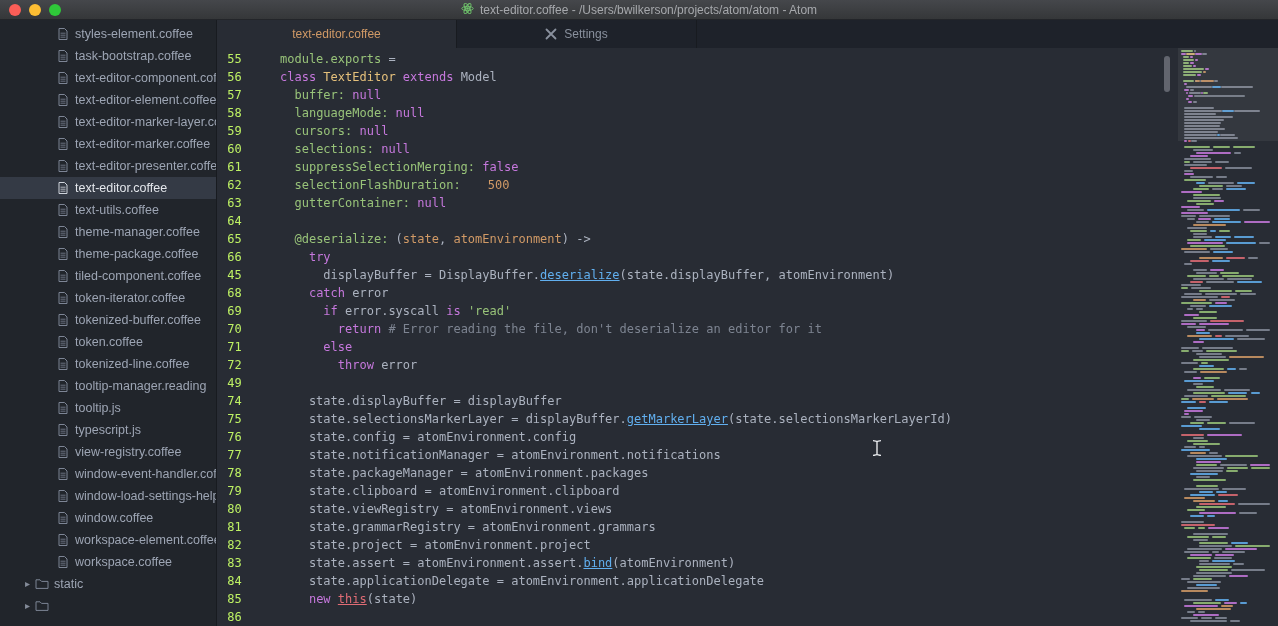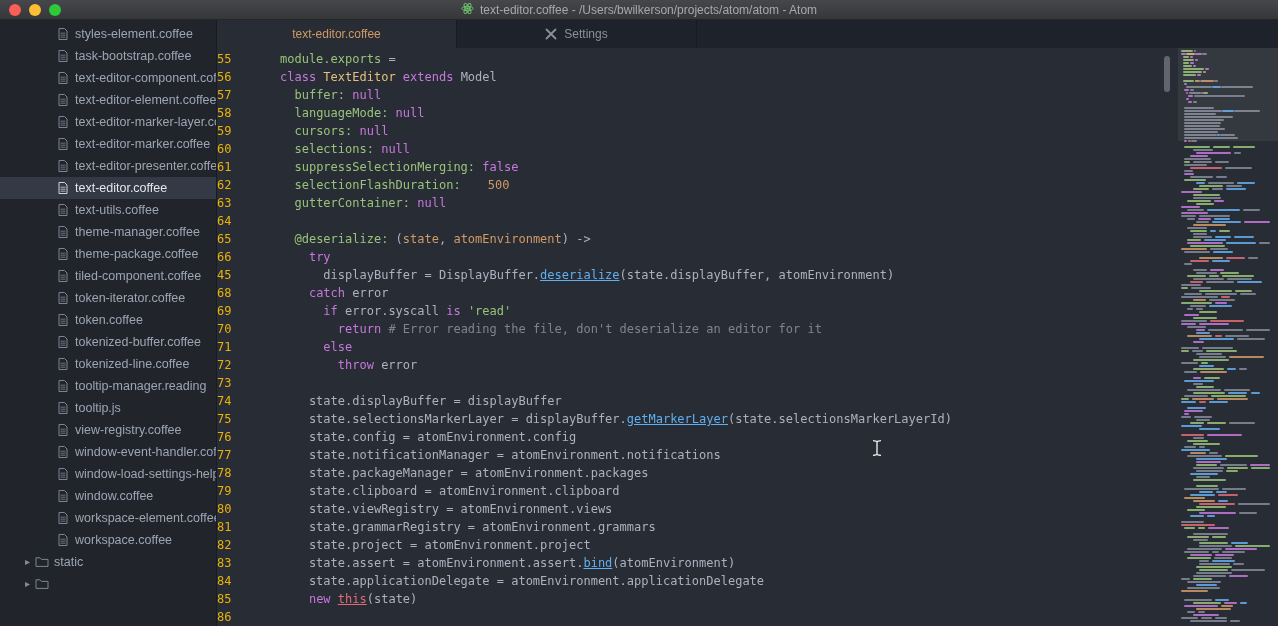--- a/index.html
+++ b/index.html
@@ -34,21 +34,21 @@
   
   .tabbar { height:28px; flex:none; background:#1e222a; display:flex; }
   .tab { width:240px; flex:none; display:flex; align-items:center; justify-content:center; gap:7px; font-size:12px; color:#8a919e; border-right:1px solid #181b20; cursor:default; }
   .tab.active { background:var(--c-editor_bg,#282c34); color:var(--c-active_tab_text,#d19a66); }
   .tab-icon { flex:none; }
 
   
   .editor { position:relative; flex:1; background:var(--c-editor_bg,#282c34); overflow:hidden; }
   #code { padding-top:2px; }
   .code-line { display:flex; height:18px; line-height:18px; font-family:"DejaVu Sans Mono",monospace; font-size:12px; }
-  .lnum { width:35px; flex:none; text-align:left; color:#eab308; }
+  .lnum { width:35px; flex:none; text-align:center; color:#bef264; }
   .ltext { padding-left:28px; white-space:pre; }
   .t-p  { color:var(--c-plain,#abb2bf); }
   .t-k  { color:var(--c-purple,#c678dd); }
   .t-g  { color:var(--c-green,#98c379); }
   .t-s  { color:var(--c-green,#98c379); }
   .t-n  { color:var(--c-orange,#d19a66);margin-left:20px; }
   .t-pr { color:var(--c-orange,#d19a66); }
   .t-c  { color:var(--c-comment,#7d8491); }
   .t-f  { color:var(--c-blue,#61afef); text-decoration:underline; }
   .t-cl { color:var(--c-yellow,#e5c07b); }
@@ -178,49 +178,56 @@
               <path d="M2 1.5 h5.5 L10 4 v8.5 h-8 z" fill="none" stroke="currentColor" stroke-width="1"></path>
               <path d="M3.5 6.2 h5 M3.5 8.2 h5 M3.5 10.2 h5" stroke="currentColor" stroke-width="0.8"></path>
             </svg>
             <span class="tree-label">token-iterator.coffee</span>
           </li>
           <li class="tree-item file">
             <svg class="ti" width="12" height="14" viewBox="0 0 12 14">
               <path d="M2 1.5 h5.5 L10 4 v8.5 h-8 z" fill="none" stroke="currentColor" stroke-width="1"></path>
               <path d="M3.5 6.2 h5 M3.5 8.2 h5 M3.5 10.2 h5" stroke="currentColor" stroke-width="0.8"></path>
             </svg>
+            <span class="tree-label">tokenized-buffer.coffee</span>
+          </li>
+          <li class="tree-item file">
+            <svg class="ti" width="12" height="14" viewBox="0 0 12 14">
+              <path d="M2 1.5 h5.5 L10 4 v8.5 h-8 z" fill="none" stroke="currentColor" stroke-width="1"></path>
+              <path d="M3.5 6.2 h5 M3.5 8.2 h5 M3.5 10.2 h5" stroke="currentColor" stroke-width="0.8"></path>
+            </svg>
             <span class="tree-label">token.coffee</span>
           </li>
           <li class="tree-item file">
             <svg class="ti" width="12" height="14" viewBox="0 0 12 14">
               <path d="M2 1.5 h5.5 L10 4 v8.5 h-8 z" fill="none" stroke="currentColor" stroke-width="1"></path>
               <path d="M3.5 6.2 h5 M3.5 8.2 h5 M3.5 10.2 h5" stroke="currentColor" stroke-width="0.8"></path>
             </svg>
-            <span class="tree-label">tokenized-buffer.coffee</span>
-          </li>
-          <li class="tree-item file">
-            <svg class="ti" width="12" height="14" viewBox="0 0 12 14">
-              <path d="M2 1.5 h5.5 L10 4 v8.5 h-8 z" fill="none" stroke="currentColor" stroke-width="1"></path>
-              <path d="M3.5 6.2 h5 M3.5 8.2 h5 M3.5 10.2 h5" stroke="currentColor" stroke-width="0.8"></path>
-            </svg>
             <span class="tree-label">tokenized-line.coffee</span>
           </li>
           <li class="tree-item file">
             <svg class="ti" width="12" height="14" viewBox="0 0 12 14">
               <path d="M2 1.5 h5.5 L10 4 v8.5 h-8 z" fill="none" stroke="currentColor" stroke-width="1"></path>
               <path d="M3.5 6.2 h5 M3.5 8.2 h5 M3.5 10.2 h5" stroke="currentColor" stroke-width="0.8"></path>
             </svg>
             <span class="tree-label">tooltip-manager.reading</span>
           </li>
           <li class="tree-item file">
             <svg class="ti" width="12" height="14" viewBox="0 0 12 14">
               <path d="M2 1.5 h5.5 L10 4 v8.5 h-8 z" fill="none" stroke="currentColor" stroke-width="1"></path>
               <path d="M3.5 6.2 h5 M3.5 8.2 h5 M3.5 10.2 h5" stroke="currentColor" stroke-width="0.8"></path>
             </svg>
             <span class="tree-label">tooltip.js</span>
+          </li>
+          <li class="tree-item file">
+            <svg class="ti" width="12" height="14" viewBox="0 0 12 14">
+              <path d="M2 1.5 h5.5 L10 4 v8.5 h-8 z" fill="none" stroke="currentColor" stroke-width="1"></path>
+              <path d="M3.5 6.2 h5 M3.5 8.2 h5 M3.5 10.2 h5" stroke="currentColor" stroke-width="0.8"></path>
+            </svg>
+            <span class="tree-label">typescript.js</span>
           </li>
           <li class="tree-item file">
             <svg class="ti" width="12" height="14" viewBox="0 0 12 14">
               <path d="M2 1.5 h5.5 L10 4 v8.5 h-8 z" fill="none" stroke="currentColor" stroke-width="1"></path>
               <path d="M3.5 6.2 h5 M3.5 8.2 h5 M3.5 10.2 h5" stroke="currentColor" stroke-width="0.8"></path>
             </svg>
             <span class="tree-label">view-registry.coffee</span>
           </li>
           <li class="tree-item file">
             <svg class="ti" width="12" height="14" viewBox="0 0 12 14">
@@ -355,21 +362,21 @@
             </div>
             <div class="code-line">
               <div class="lnum">71</div>
               <div class="ltext"><span class="t-p">      </span><span class="t-k">else</span></div>
             </div>
             <div class="code-line">
               <div class="lnum">72</div>
               <div class="ltext"><span class="t-p">        </span><span class="t-k">throw</span><span class="t-p"> error</span></div>
             </div>
             <div class="code-line">
-              <div class="lnum">73</div>
+              <div class="lnum">49</div>
               <div class="ltext"></div>
             </div>
             <div class="code-line">
               <div class="lnum">74</div>
               <div class="ltext"><span class="t-p">    state.displayBuffer = displayBuffer</span></div>
             </div>
             <div class="code-line">
               <div class="lnum">75</div>
               <div class="ltext"><span class="t-p">    state.selectionsMarkerLayer = displayBuffer.</span><span class="t-f">getMarkerLayer</span><span class="t-p">(state.selectionsMarkerLayerId)</span></div>
             </div>

